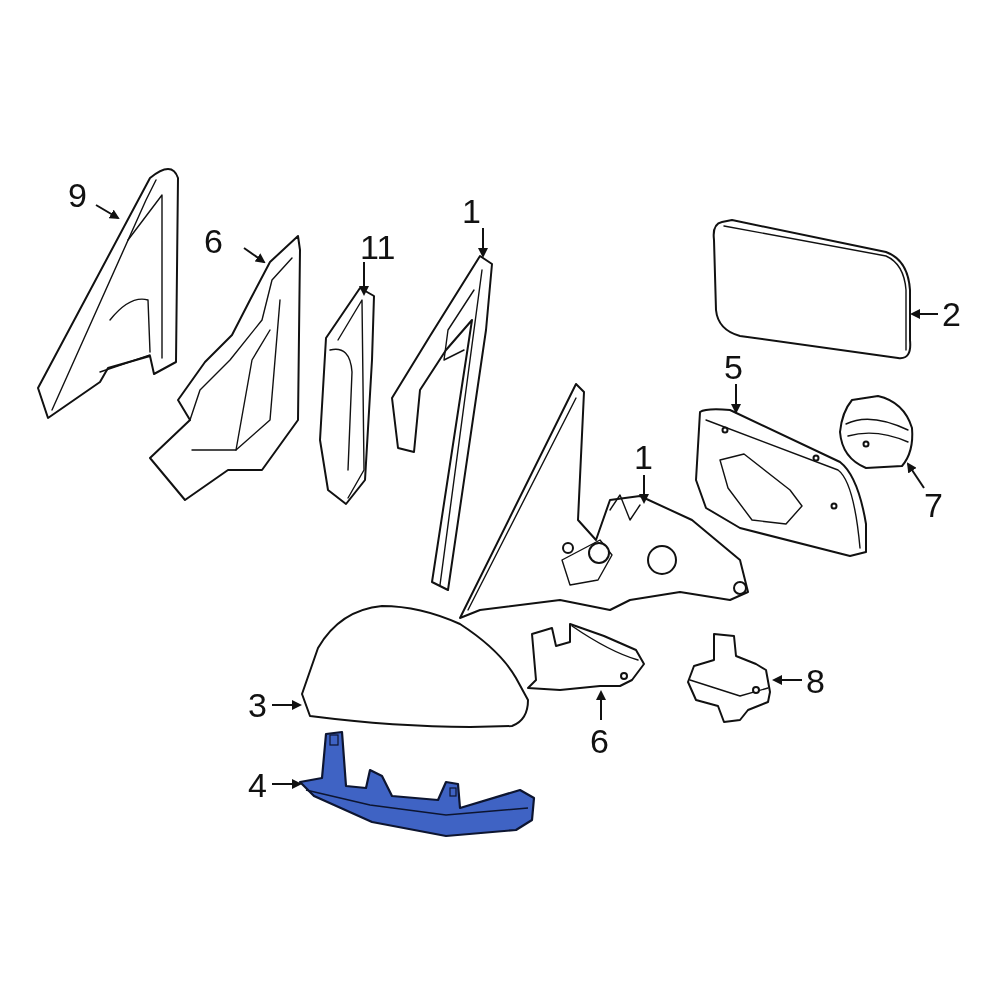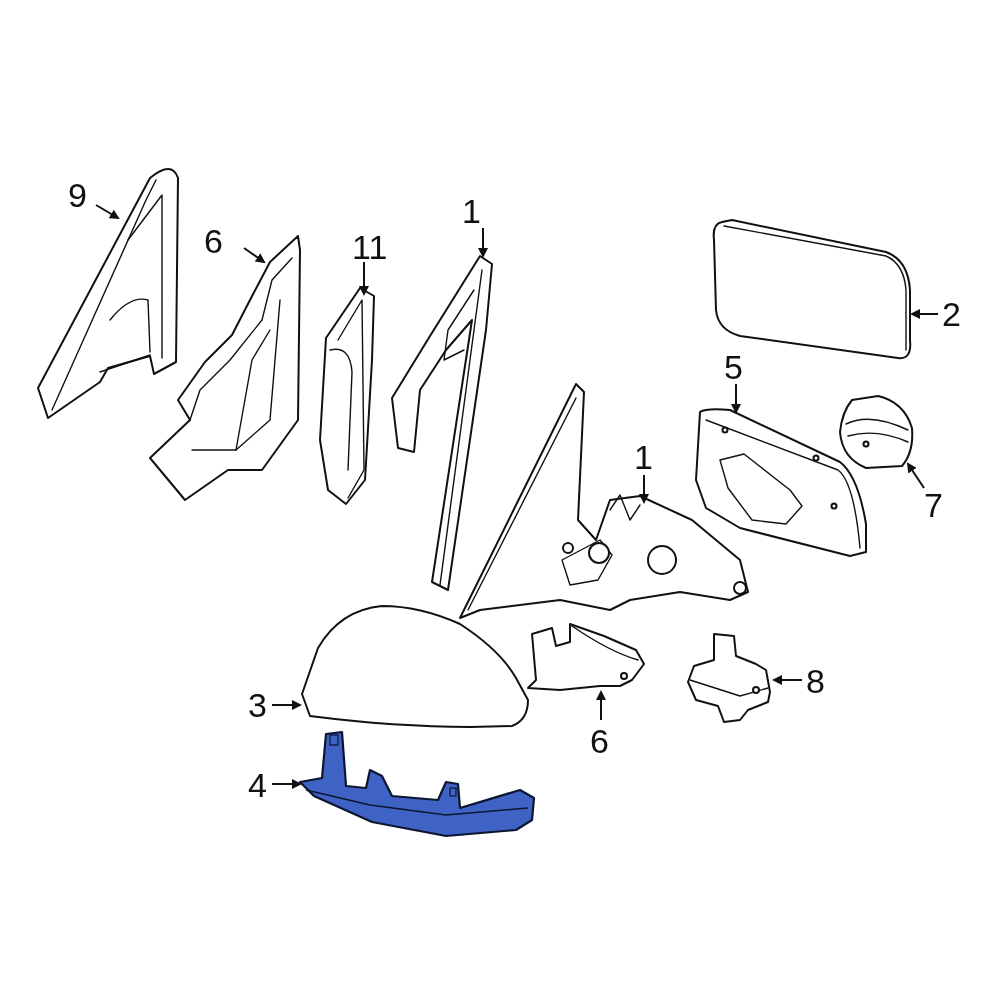--- a/index.html
+++ b/index.html
@@ -117,21 +117,21 @@
     <line class="leader" x1="924" y1="488" x2="908" y2="464" marker-end="url(#ah)"></line>
     <line class="leader" x1="802" y1="680" x2="774" y2="680" marker-end="url(#ah)"></line>
     <line class="leader" x1="601" y1="720" x2="601" y2="692" marker-end="url(#ah)"></line>
     <line class="leader" x1="272" y1="705" x2="300" y2="705" marker-end="url(#ah)"></line>
     <line class="leader" x1="272" y1="784" x2="300" y2="784" marker-end="url(#ah)"></line>
   </g>
 </svg>
 
 <div class="callout" style="left:68px; top:178px;">9</div>
 <div class="callout" style="left:204px; top:224px;">6</div>
-<div class="callout" style="left:352px; top:230px;">11</div>
+<div class="callout" style="left:360px; top:230px;">11</div>
 <div class="callout" style="left:462px; top:194px;">1</div>
 <div class="callout" style="left:634px; top:440px;">1</div>
 <div class="callout" style="left:942px; top:297px;">2</div>
 <div class="callout" style="left:724px; top:350px;">5</div>
 <div class="callout" style="left:924px; top:488px;">7</div>
 <div class="callout" style="left:806px; top:664px;">8</div>
 <div class="callout" style="left:590px; top:724px;">6</div>
 <div class="callout" style="left:248px; top:688px;">3</div>
 <div class="callout" style="left:248px; top:768px;">4</div>
 

